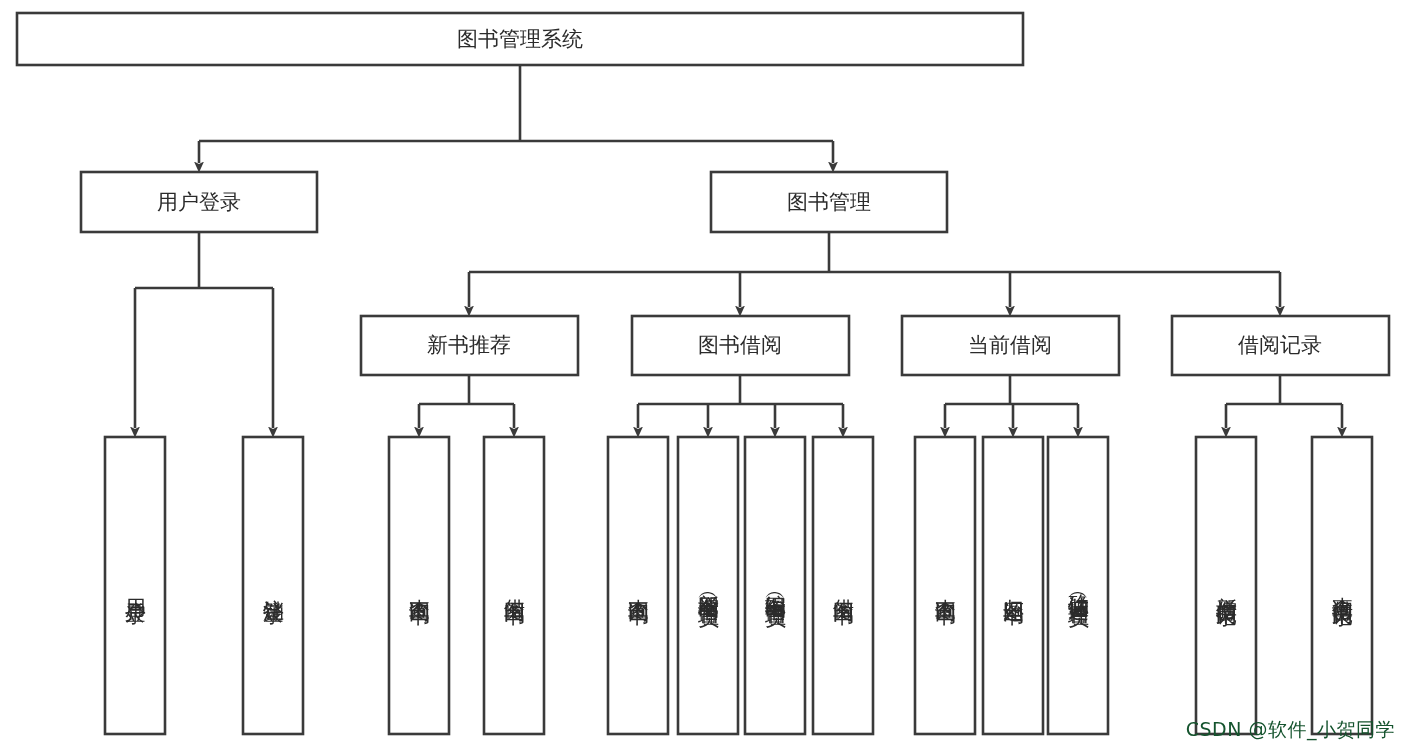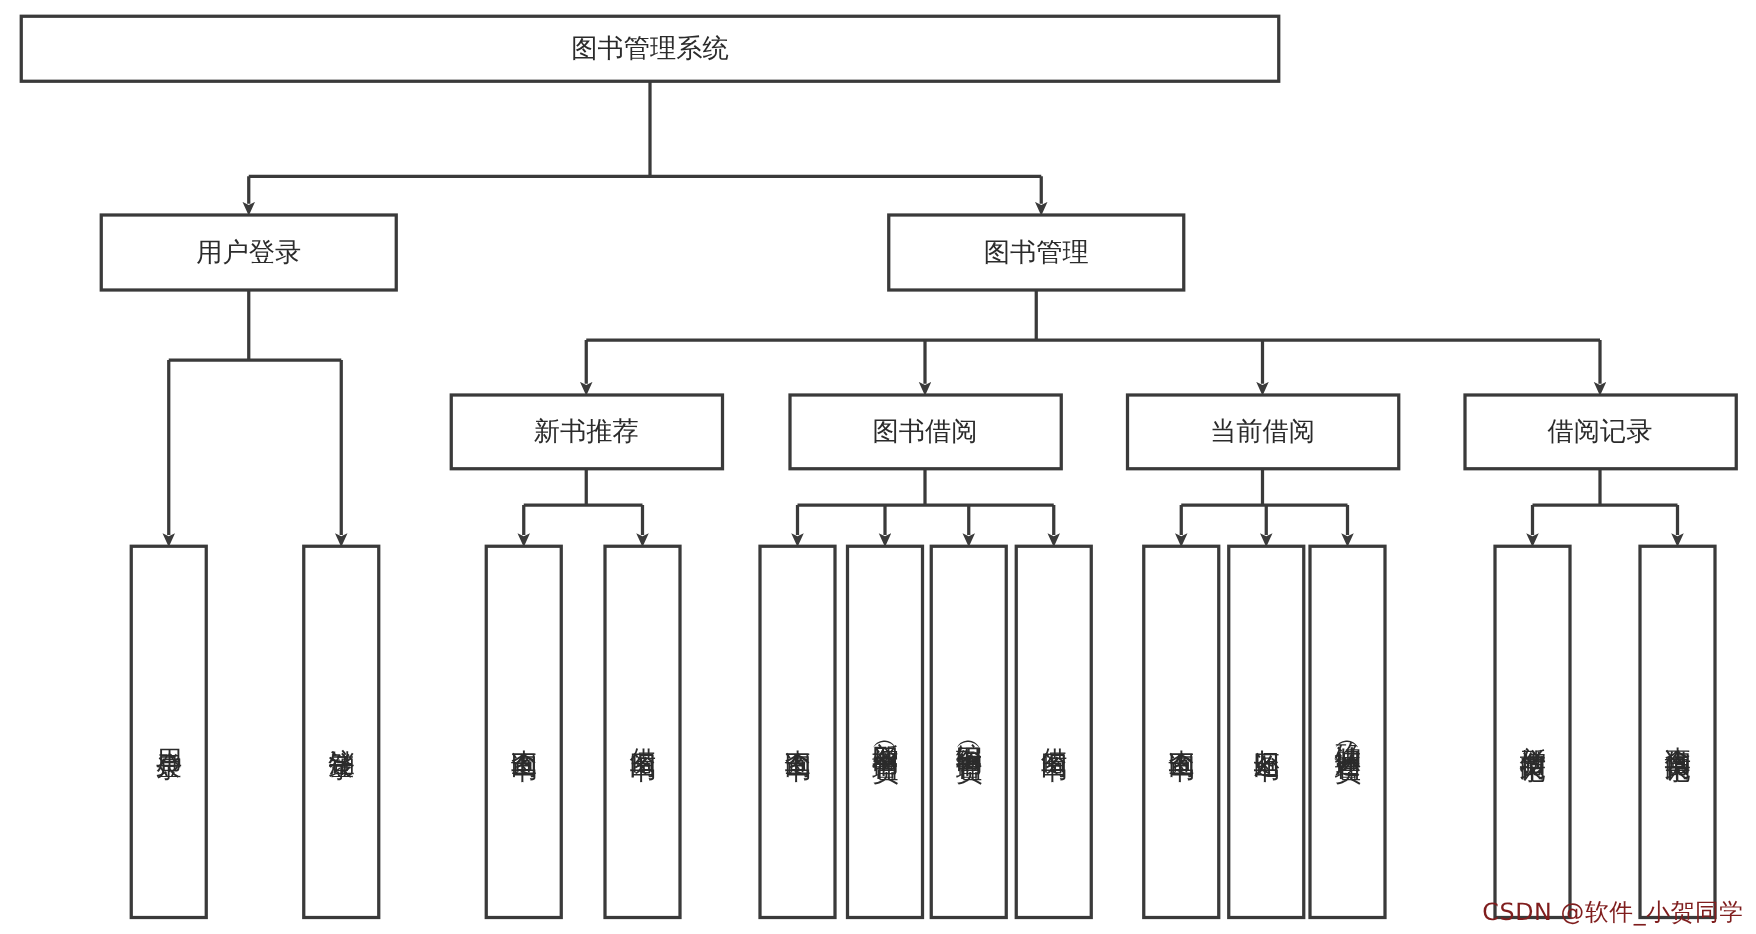--- a/index.html
+++ b/index.html
@@ -63,21 +63,21 @@
     letter-spacing: 2px;
     color: #2b2b2b;
     white-space: nowrap;
   }
   #watermark {
     position: absolute;
     right: 10px;
     bottom: 4px;
     font-family: "DejaVu Sans", "Liberation Sans", sans-serif;
     font-size: 19px;
-    color: #7f1d1d;
+    color: #14532d;
     letter-spacing: 0.5px;
     white-space: nowrap;
   }
 </style>
 </head>
 <body>
 
 <div id="diagram-root">
 
   <svg class="layer" viewBox="0 0 1405 747">

